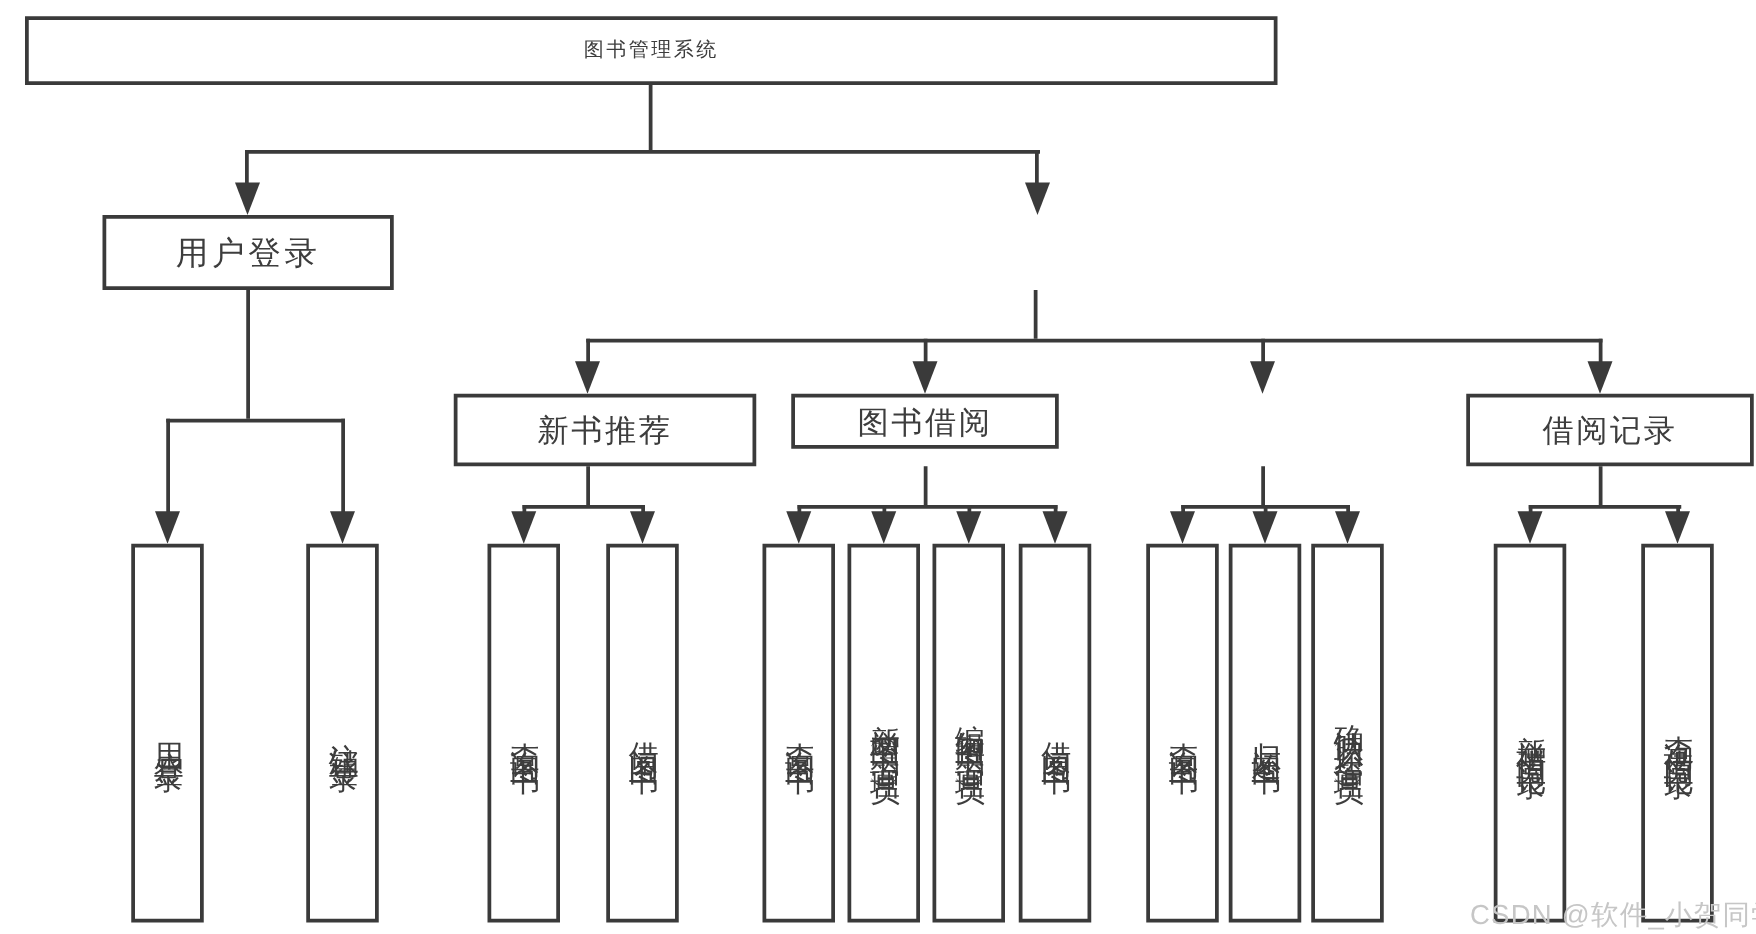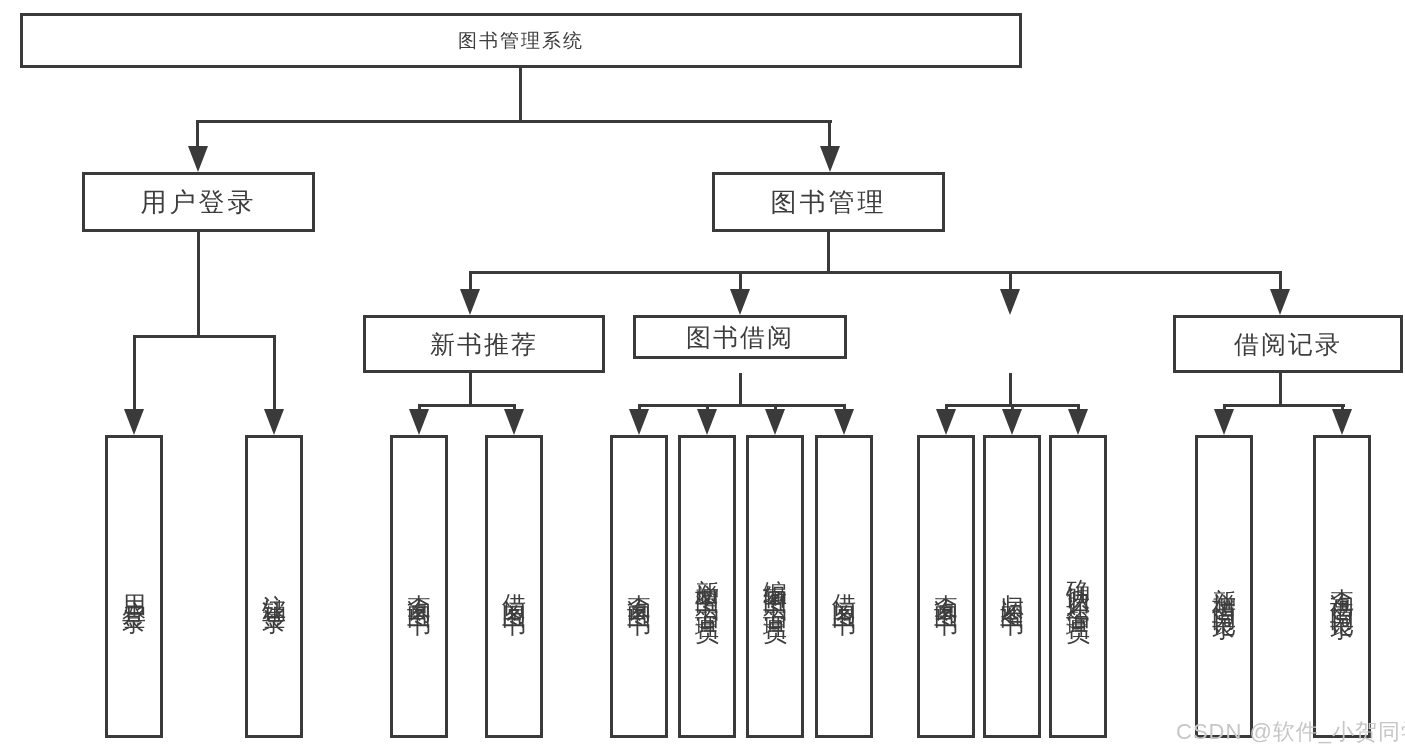--- a/index.html
+++ b/index.html
@@ -21,21 +21,21 @@
   }
   .box {
     position: absolute;
     border: 3px solid var(--line);
     background: #fff;
     display: flex;
     align-items: center;
     justify-content: center;
     color: var(--text);
   }
-  .hbox { font-size: 19px; letter-spacing: 2px; }
+  .hbox { font-size: 16px; letter-spacing: 2px; }
   .hbox.lv2 { font-size: 26px; letter-spacing: 3px; }
   .hbox.lv3 { font-size: 25px; letter-spacing: 2px; }
   .vbox {
     writing-mode: vertical-rl;
     text-orientation: upright;
     font-size: 24px;
     letter-spacing: 6px;
     line-height: 1;
     text-align: center;
   }
@@ -66,21 +66,20 @@
   <div class="box hbox" style="left:20px; top:13px; width:1002px; height:55px;">图书管理系统</div>
 
   <div class="line" style="left:519px; top:68px;  width:3px;   height:52px;"></div>
   <div class="line" style="left:196px; top:120px; width:636px; height:3px;"></div>
   <div class="line" style="left:196px; top:120px; width:3px;   height:32px;"></div>
   <div class="line" style="left:828px; top:120px; width:3px;   height:32px;"></div>
   <div class="arrow" style="left:188px; top:146px;"></div>
   <div class="arrow" style="left:820px; top:146px;"></div>
 
   <div class="box hbox lv2" style="left:82px; top:172px; width:233px; height:60px;">用户登录</div>
-  <div class="box hbox lv2" style="left:712px; top:172px; width:233px; height:60px;">图书管理</div>
 
   <div class="line" style="left:197px; top:232px; width:3px;   height:103px;"></div>
   <div class="line" style="left:133px; top:335px; width:143px; height:3px;"></div>
   <div class="line" style="left:133px; top:335px; width:3px;   height:78px;"></div>
   <div class="line" style="left:273px; top:335px; width:3px;   height:78px;"></div>
   <div class="arrow" style="left:124px; top:409px;"></div>
   <div class="arrow" style="left:264px; top:409px;"></div>
 
   <div class="line" style="left:827px; top:232px; width:3px;   height:39px;"></div>
   <div class="line" style="left:469px; top:271px; width:813px; height:3px;"></div>

